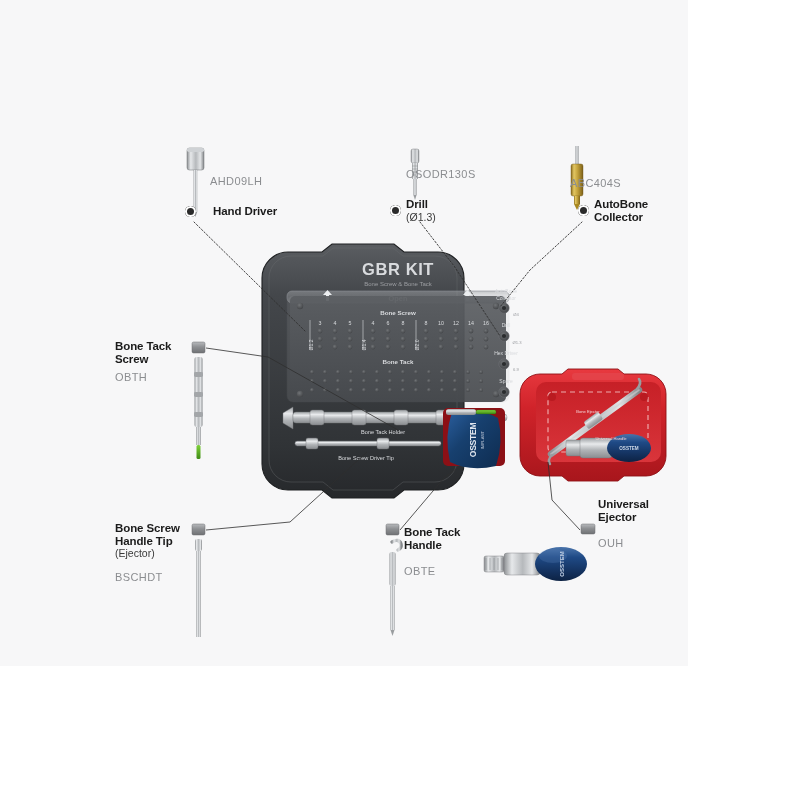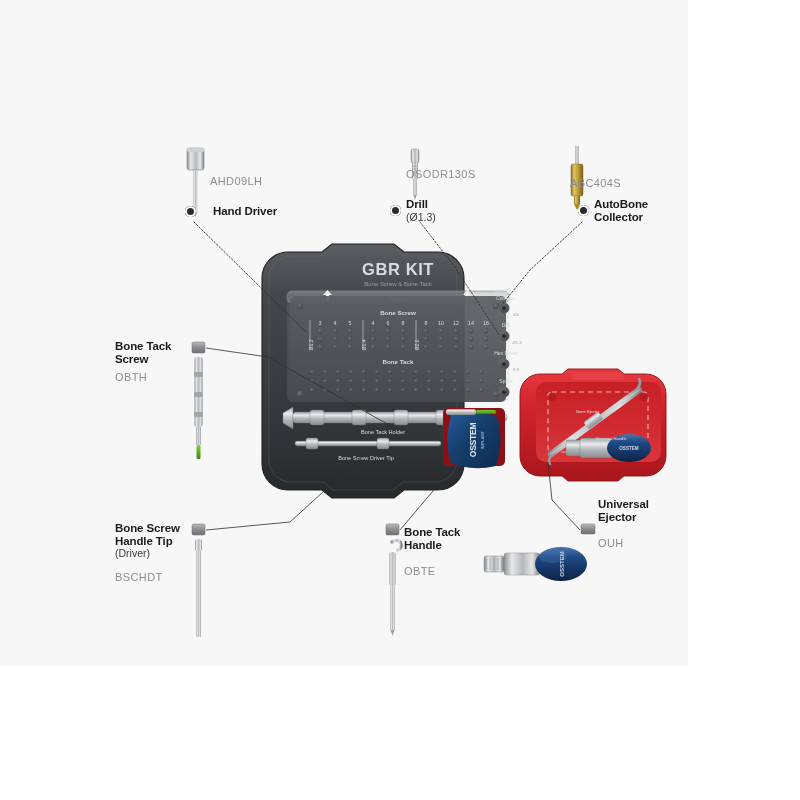--- a/index.html
+++ b/index.html
@@ -436,21 +436,21 @@
 
 <div class="abs" style="left:115px;top:340px;">
   <div class="lbl-title">Bone Tack</div>
   <div class="lbl-title">Screw</div>
   <div class="lbl-code" style="margin-top:6px;">OBTH</div>
 </div>
 
 <div class="abs" style="left:115px;top:522px;">
   <div class="lbl-title">Bone Screw</div>
   <div class="lbl-title">Handle Tip</div>
-  <div class="lbl-sub">(Driver)</div>
+  <div class="lbl-sub">(Ejector)</div>
   <div class="lbl-code" style="margin-top:12px;">BSCHDT</div>
 </div>
 
 <div class="abs" style="left:404px;top:526px;">
   <div class="lbl-title">Bone Tack</div>
   <div class="lbl-title">Handle</div>
   <div class="lbl-code" style="margin-top:14px;">OBTE</div>
 </div>
 
 <div class="abs" style="left:598px;top:498px;">

